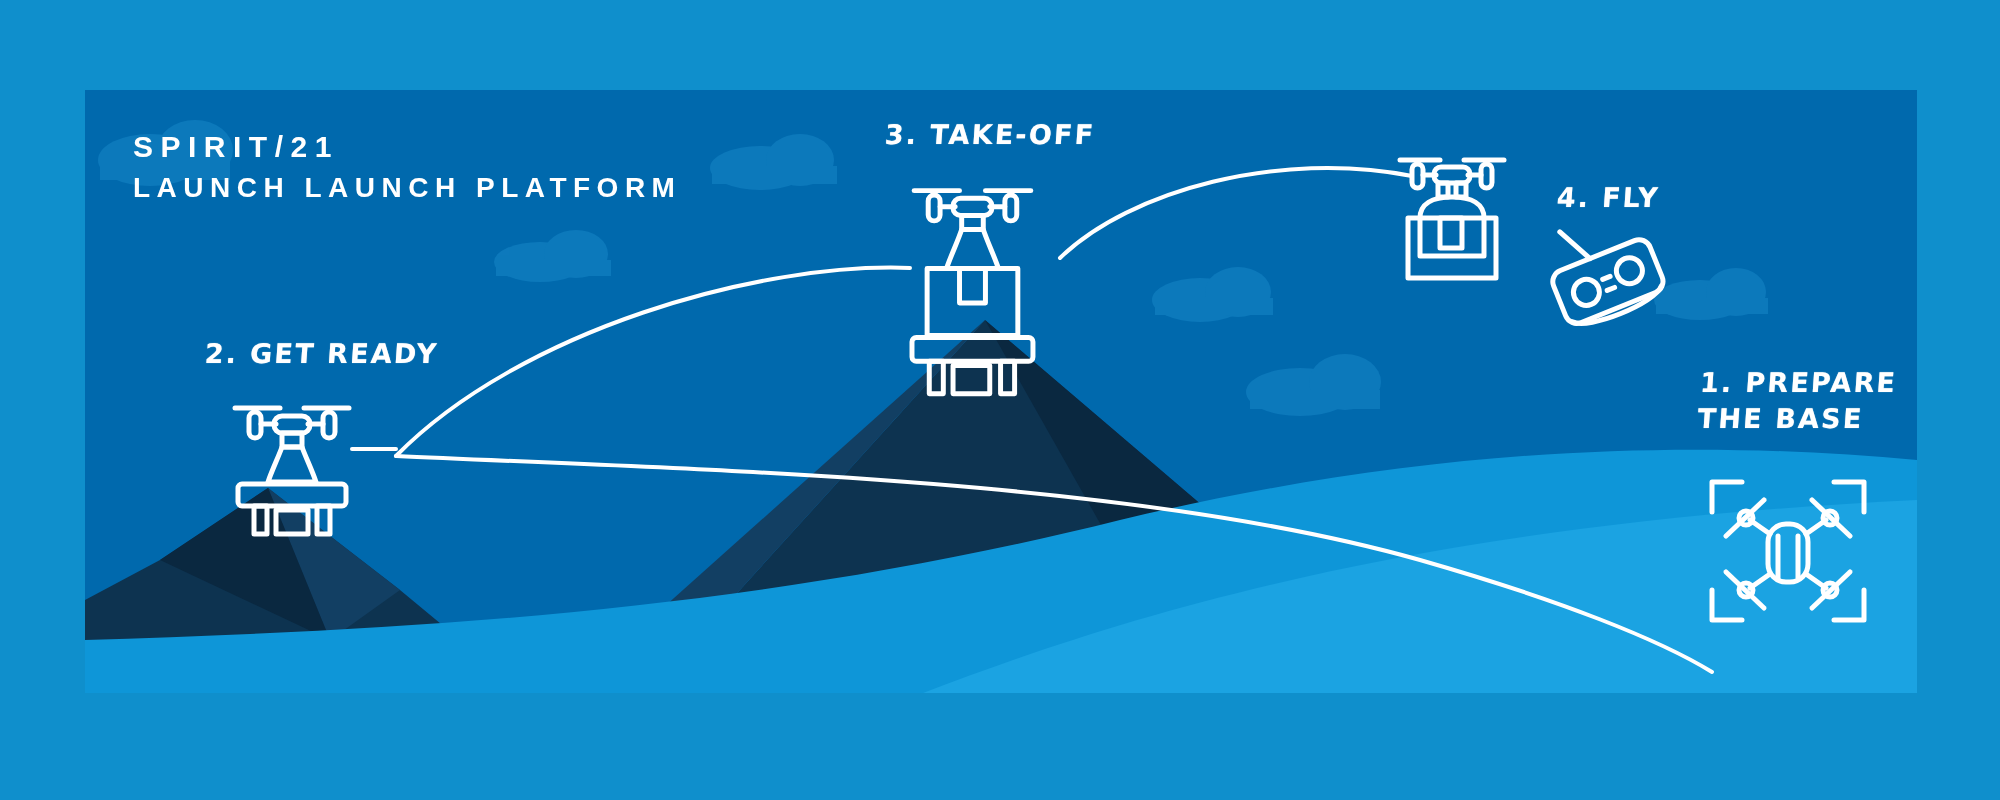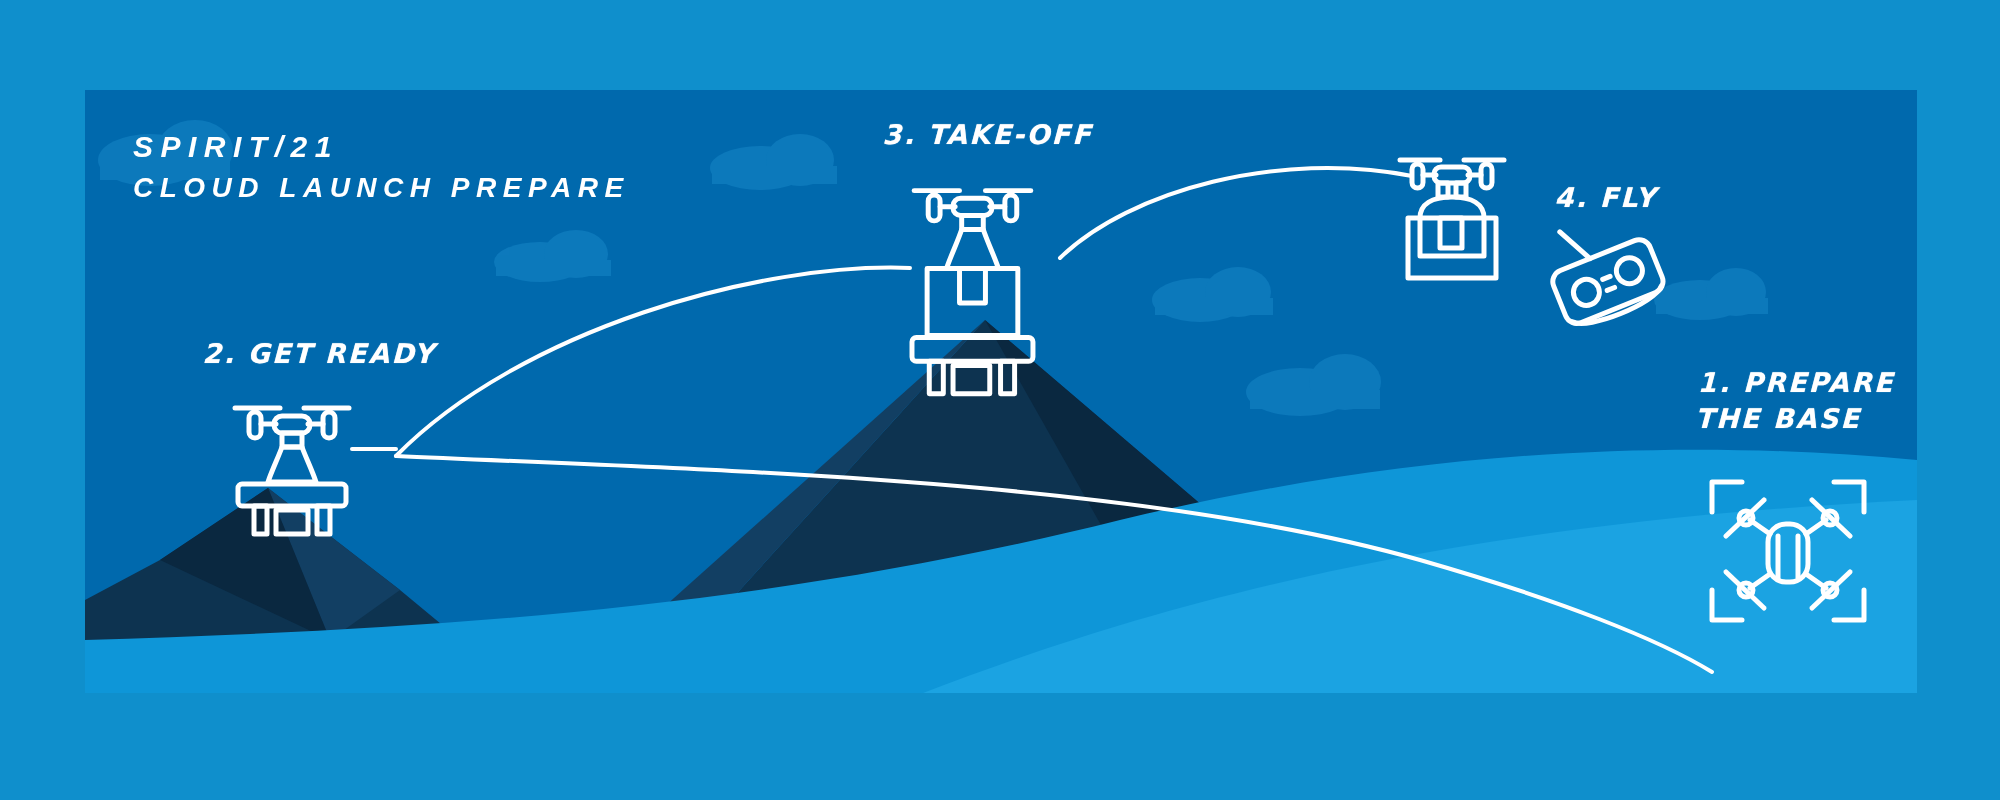--- a/index.html
+++ b/index.html
@@ -11,21 +11,20 @@
     width: 2000px;
     height: 800px;
     overflow: hidden;
     font-family: "DejaVu Sans", sans-serif;
   }
   #stage {
     position: relative;
     width: 2000px;
     height: 648px;
     background: #0f8fcc;
-    font-style: italic;
   }
   #stage svg.full {
     position: absolute;
     left: 0;
     top: 0;
     width: 2000px;
     height: 800px;
     display: block;
   }
   .brand-title, .brand-sub {
@@ -256,21 +255,21 @@
         <line x1="16" y1="58" x2="54" y2="22"></line>
         <line x1="102" y1="22" x2="140" y2="58"></line>
         <line x1="16" y1="94" x2="54" y2="130"></line>
         <line x1="102" y1="130" x2="140" y2="94"></line>
       </g>
 
     </g>
   </svg>
 
   <div class="brand-title">SPIRIT/21</div>
-  <div class="brand-sub">CLOUD LAUNCH PREPARE</div>
+  <div class="brand-sub">LAUNCH LAUNCH PLATFORM</div>
 
   <div class="step-label" id="label-1">1. PREPARE
 THE BASE</div>
   <div class="step-label" id="label-2">2. GET READY</div>
   <div class="step-label" id="label-3">3. TAKE-OFF</div>
   <div class="step-label" id="label-4">4. FLY</div>
 
 </div>
 
 </body></html>

